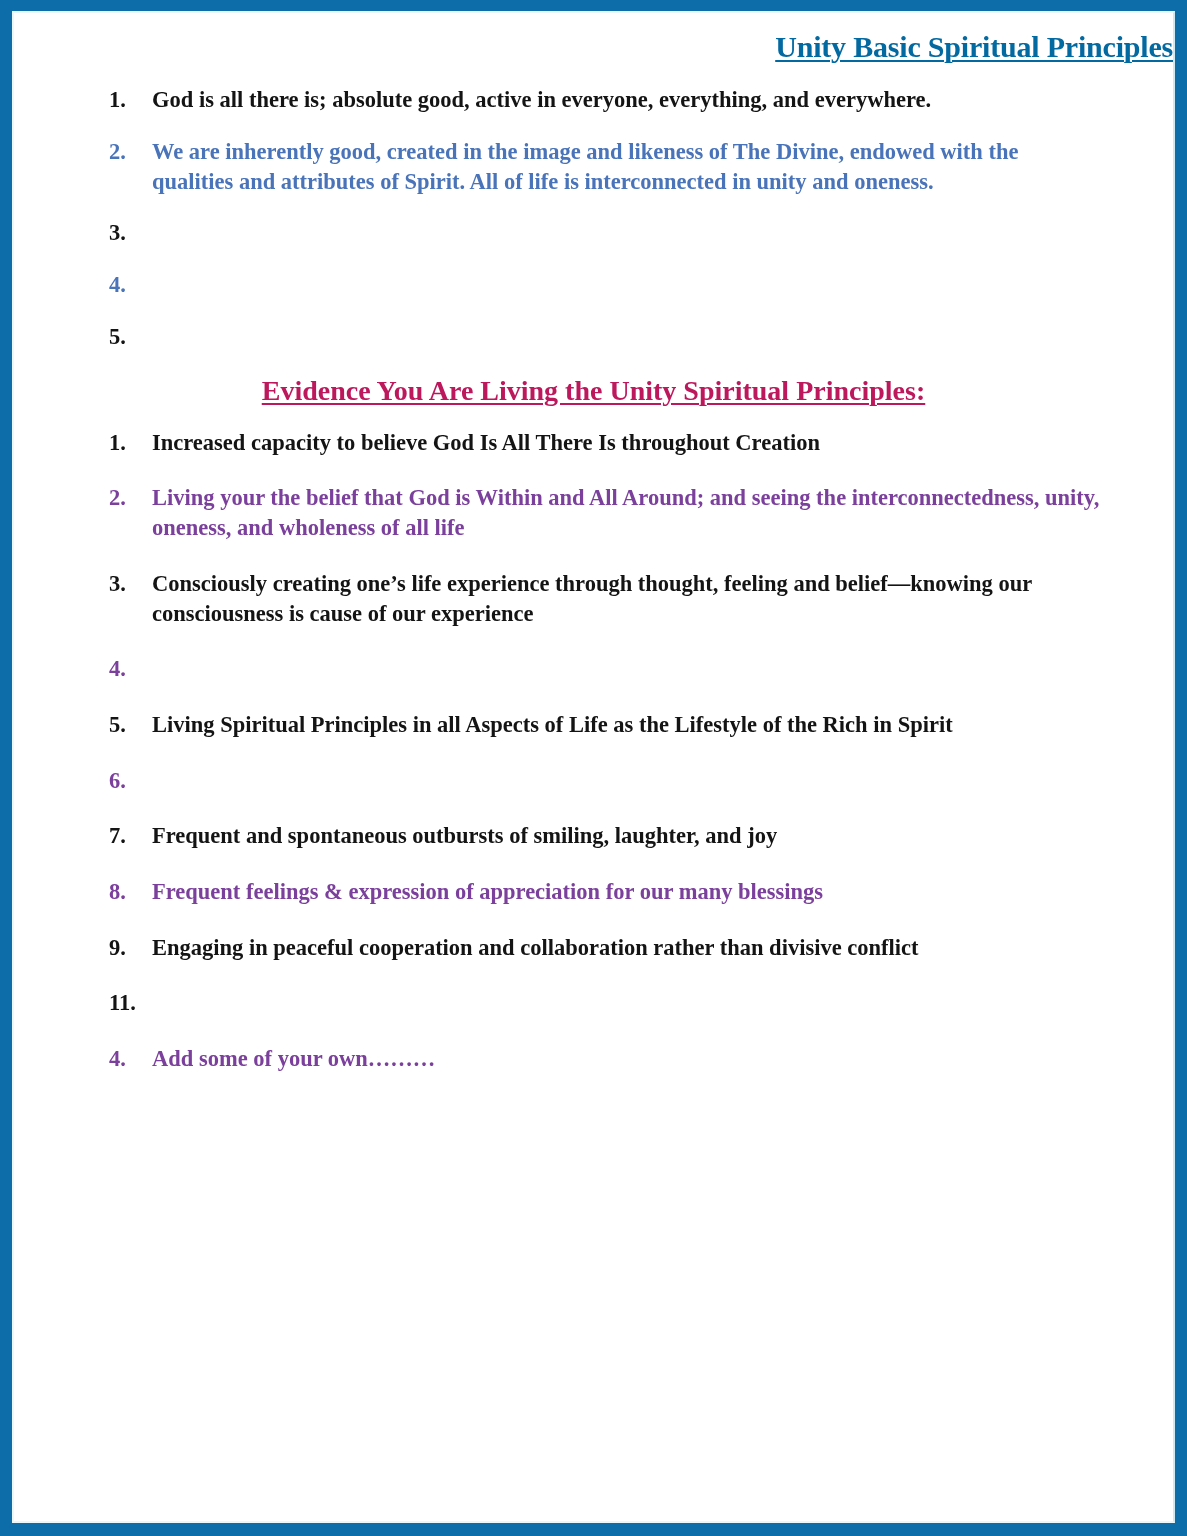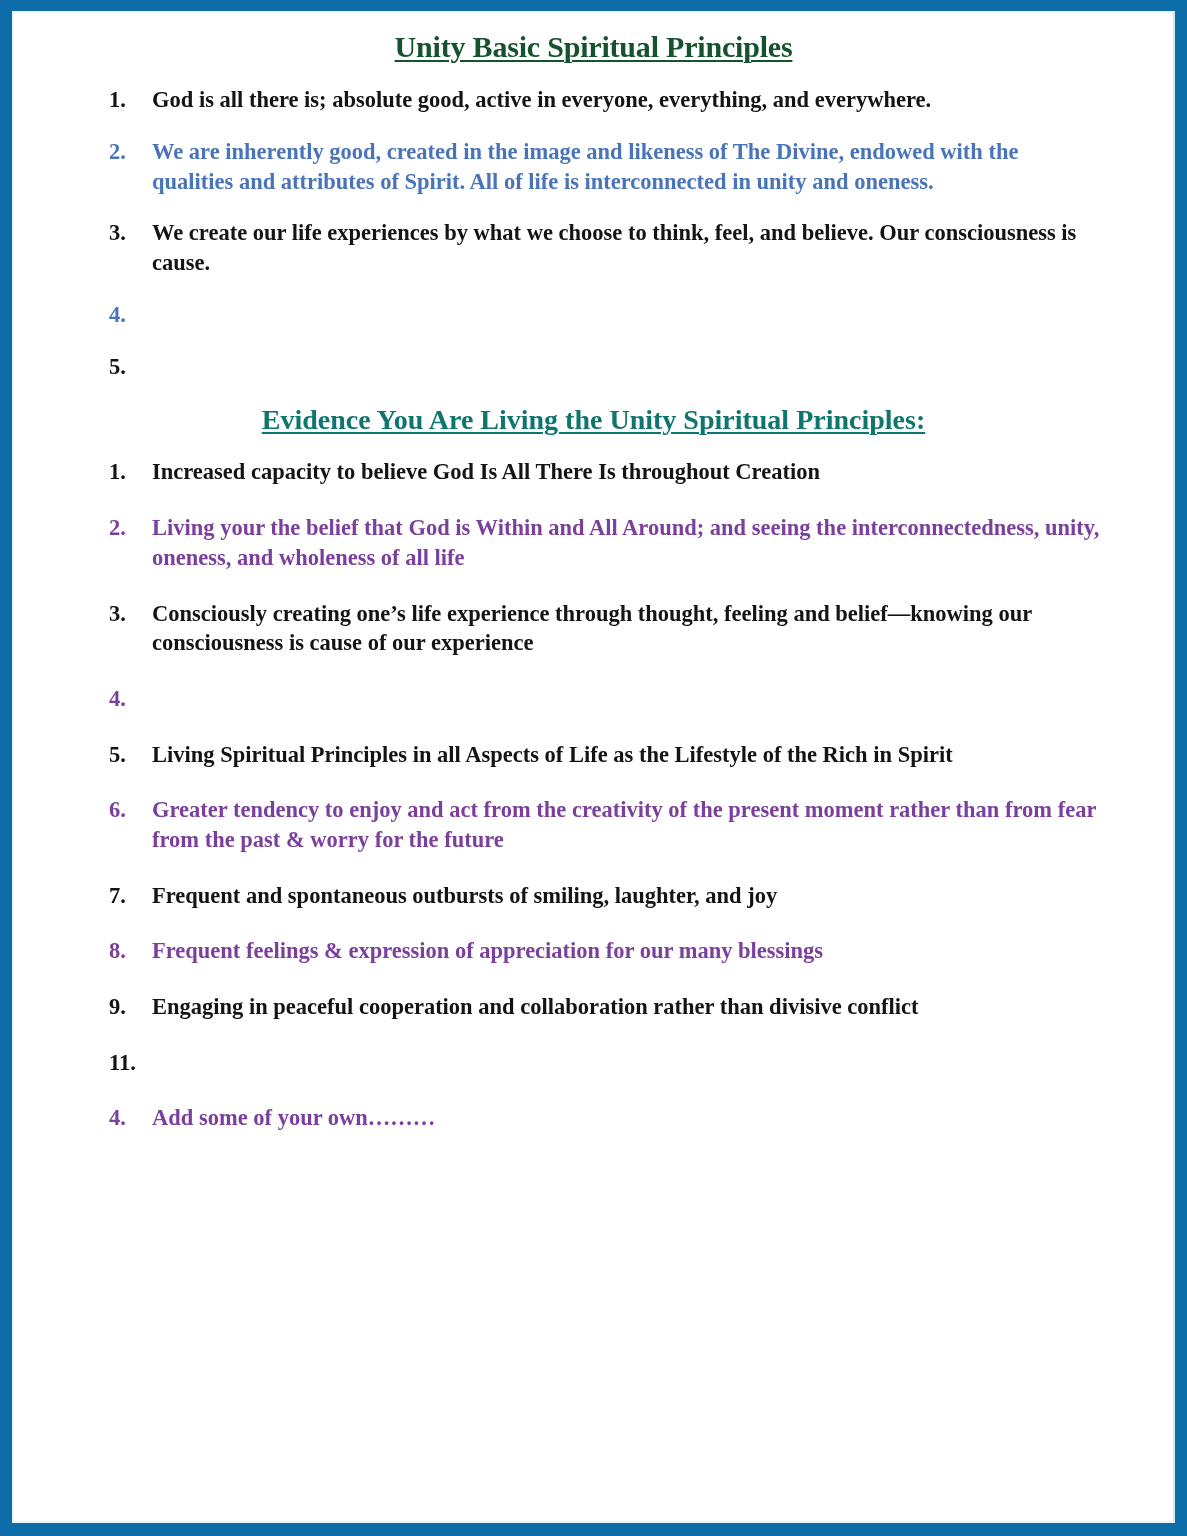--- a/index.html
+++ b/index.html
@@ -31,39 +31,39 @@
     background: #ffffff;
     box-sizing: border-box;
     border-left: 2px solid #eaf7fb;
     border-top: 2px solid #eaf7fb;
     border-right: 2px solid #cfe9f2;
     border-bottom: 2px solid #eaf7fb;
     padding: 0;
     overflow: hidden;
   }
   .doc-title {
-    text-align: center;
+    text-align: right;
     font-weight: bold;
     font-size: 30px;
     line-height: 1.08;
-    color: #14532d;
+    color: #0369a1;
     margin: 18px 0 0 0;
     letter-spacing: -0.2px;
   }
   .doc-title span.ul {
     text-decoration: underline;
     text-underline-offset: 3px;
     text-decoration-thickness: 2px;
   }
   .section-heading {
     text-align: center;
     font-weight: bold;
     font-size: 28px;
     line-height: 1.08;
-    color: #0f766e;
+    color: #be185d;
     margin: 24px 0 0 0;
   }
   .section-heading span.ul {
     text-decoration: underline;
     text-underline-offset: 3px;
     text-decoration-thickness: 2px;
   }
   .list {
     margin: 0;
     padding: 0;
@@ -114,21 +114,20 @@
         <li class="list-item color-black">
           <span class="item-number">1.</span>
           <span class="item-text">God is all there is;  absolute good, active in everyone, everything, and everywhere.</span>
         </li>
         <li class="list-item color-blue">
           <span class="item-number">2.</span>
           <span class="item-text">We are inherently good, created in the image and likeness of The Divine, endowed with the qualities and attributes of Spirit.  All of life is interconnected in unity and oneness.</span>
         </li>
         <li class="list-item color-black">
           <span class="item-number">3.</span>
-          <span class="item-text">We create our life experiences by what we choose to think, feel, and believe. Our consciousness is cause.</span>
         </li>
         <li class="list-item color-blue">
           <span class="item-number">4.</span>
         </li>
         <li class="list-item color-black">
           <span class="item-number">5.</span>
         </li>
       </ol>
 
     <h2 class="section-heading"><span class="ul">Evidence You Are Living the Unity Spiritual Principles:</span></h2>
@@ -148,21 +147,20 @@
         </li>
         <li class="list-item color-purple">
           <span class="item-number">4.</span>
         </li>
         <li class="list-item color-black">
           <span class="item-number">5.</span>
           <span class="item-text">Living Spiritual Principles in all Aspects of Life as the Lifestyle of the Rich in Spirit</span>
         </li>
         <li class="list-item color-purple">
           <span class="item-number">6.</span>
-          <span class="item-text">Greater tendency to enjoy and act from the creativity of the present moment rather than from fear from the past &amp; worry for the future</span>
         </li>
         <li class="list-item color-black">
           <span class="item-number">7.</span>
           <span class="item-text">Frequent and spontaneous outbursts of smiling, laughter, and joy</span>
         </li>
         <li class="list-item color-purple">
           <span class="item-number">8.</span>
           <span class="item-text">Frequent feelings &amp; expression of appreciation for our many blessings</span>
         </li>
         <li class="list-item color-black">

